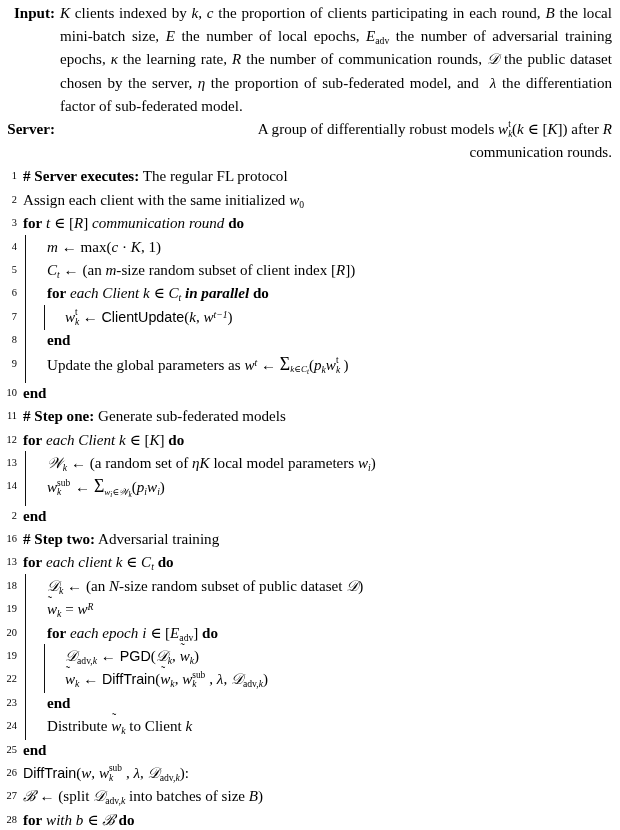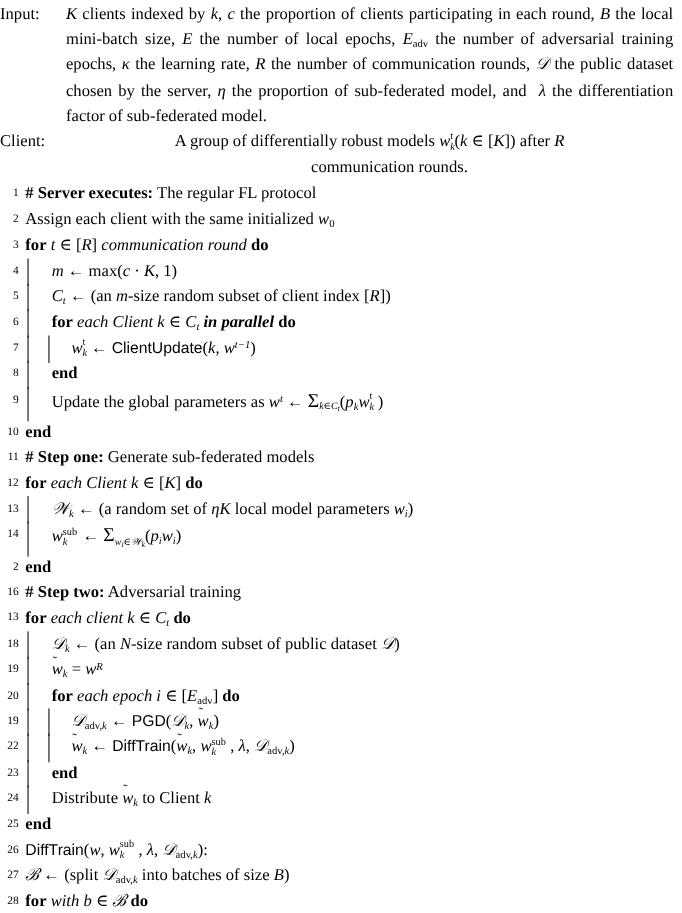--- a/index.html
+++ b/index.html
@@ -26,33 +26,34 @@
     padding: 0 6px 0 0;
   }
   .io-row {
     display: flex;
     align-items: flex-start;
     font-size: 15.1px;
     line-height: 23.2px;
   }
   .io-label {
     flex: 0 0 auto;
-    font-weight: normal;
+    font-weight: bold;
+    text-align: right;
     width: 60px;
     padding-right: 5px;
     box-sizing: border-box;
     white-space: nowrap;
   }
   .io-body {
     flex: 1 1 auto;
     text-align: justify;
     text-justify: inter-word;
     padding-right: 2px;
   }
-  .io-body.lastline { text-align: center; }
+  .io-body.lastline { text-align: right; }
 
   
   .lines {
     margin-top: 1px;
   }
   .ln {
     display: flex;
     align-items: flex-start;
     font-size: 15.1px;
     line-height: 23.4px;
@@ -175,21 +176,21 @@
         <span class="m">K</span> clients indexed by <span class="m">k</span>, <span class="m">c</span> the proportion of clients participating in each
         round, <span class="m">B</span> the local mini-batch size, <span class="m">E</span> the number of local epochs, <span class="m">E</span><sub class="rm">adv</sub> the
         number of adversarial training epochs, <span class="m">κ</span> the learning rate, <span class="m">R</span> the number of
         communication rounds, <span class="cal">𝒟</span> the public dataset chosen by the server, <span class="m">η</span> the
         proportion of sub-federated model, and &nbsp;<span class="m">λ</span> the differentiation factor of
         sub-federated model.
       </div>
     </div>
 
     <div class="io-row">
-      <div class="io-label">Client:</div>
+      <div class="io-label">Server:</div>
       <div class="io-body lastline">
         A group of differentially robust models <span class="stack"><span class="base m">w</span><span class="sups">t</span><span class="subs">k</span></span>&nbsp;(<span class="m">k</span> ∈ [<span class="m">K</span>]) after <span class="m">R</span><br>
         <span style="display:inline-block;width:36px"></span>communication rounds.
       </div>
     </div>
 
   </div>
 
   <div class="lines">
 

